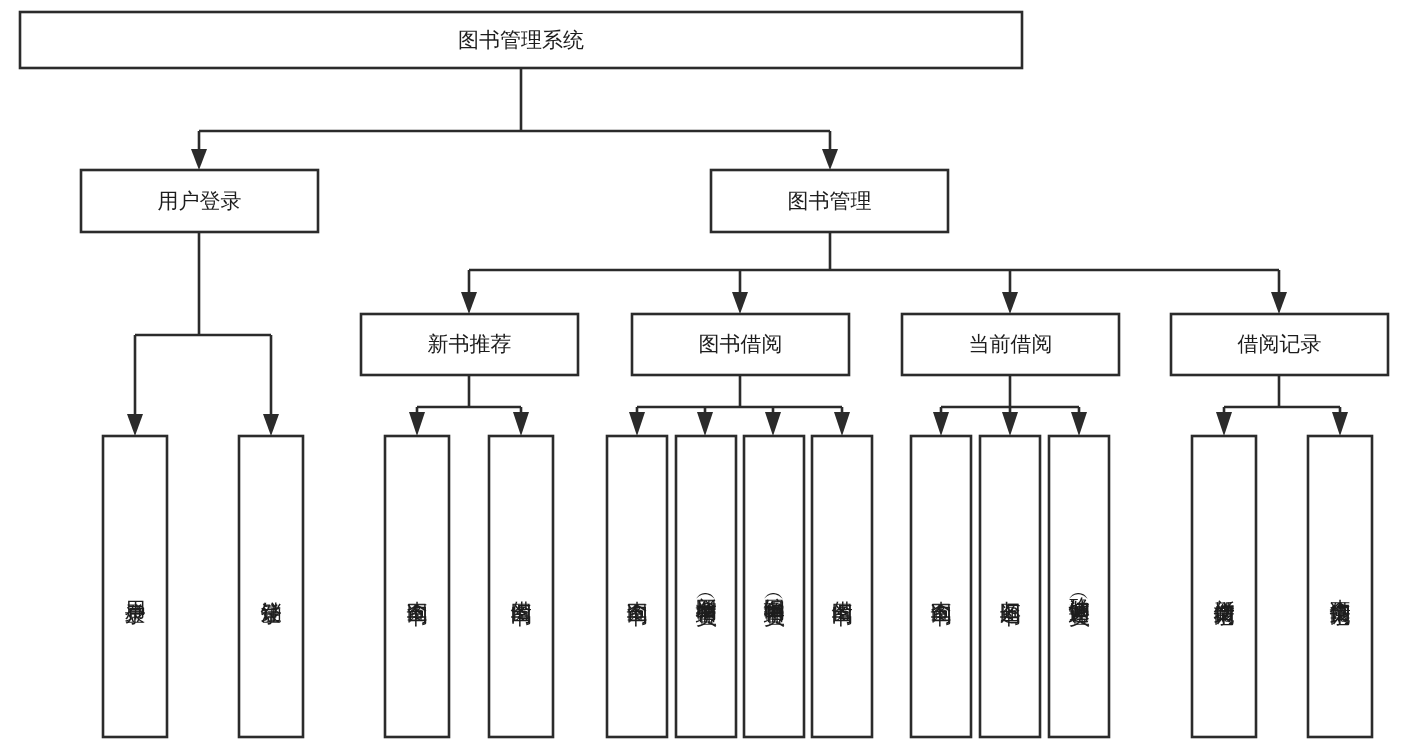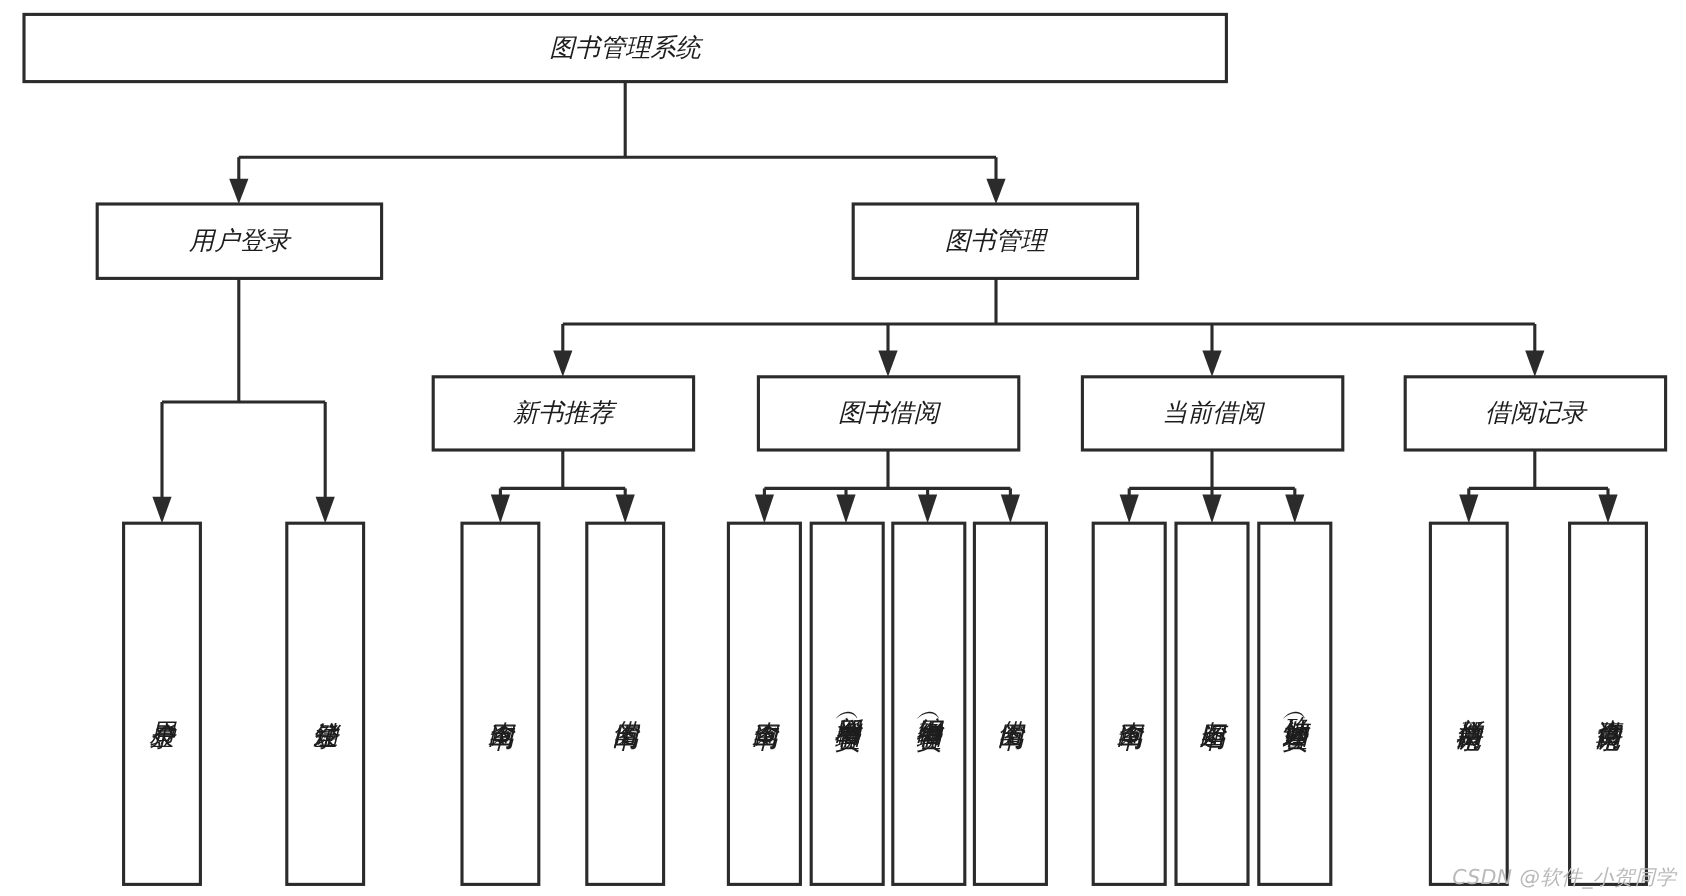--- a/index.html
+++ b/index.html
@@ -11,21 +11,20 @@
     width: 1405px;
     height: 747px;
     font-family: "DejaVu Sans", "Liberation Sans", sans-serif;
     overflow: hidden;
   }
   #diagram-root {
     position: relative;
     width: 1405px;
     height: 747px;
     background: #ffffff;
-    font-style: italic;
   }
   svg.flow {
     position: absolute;
     left: 0;
     top: 0;
     width: 1405px;
     height: 747px;
   }
   .node-box {
     fill: #ffffff;
@@ -215,14 +214,13 @@
   <div class="vlabel" style="left:744px;top:436px;width:60px;height:301px;">编辑图书（管理员）</div>
   <div class="vlabel" style="left:812px;top:436px;width:60px;height:301px;">借阅图书</div>
 
   <div class="vlabel" style="left:911px;top:436px;width:60px;height:301px;">查询图书</div>
   <div class="vlabel" style="left:980px;top:436px;width:60px;height:301px;">归还图书</div>
   <div class="vlabel" style="left:1049px;top:436px;width:60px;height:301px;">确认归还（管理员）</div>
 
   <div class="vlabel" style="left:1192px;top:436px;width:64px;height:301px;">新增借阅记录</div>
   <div class="vlabel" style="left:1308px;top:436px;width:64px;height:301px;">查询借阅记录</div>
 
-  <div class="watermark">CSDN @软件_小贺同学</div>
 </div>
 
 </body></html>

